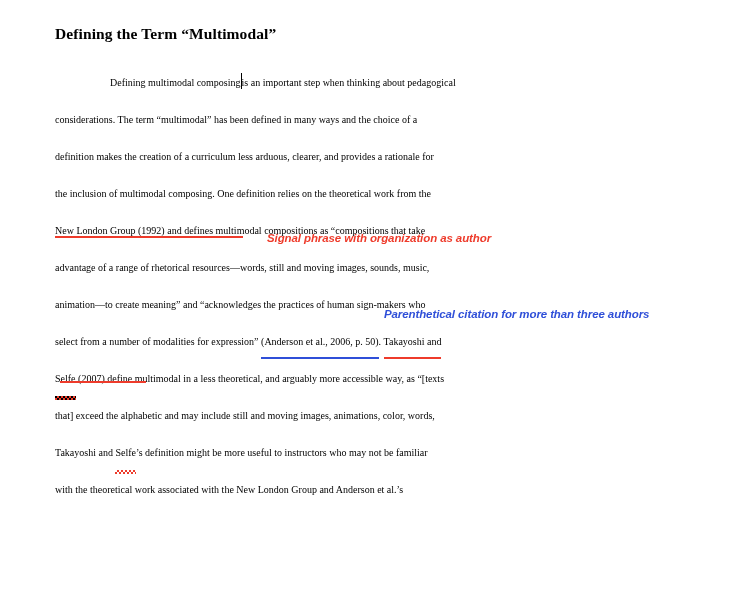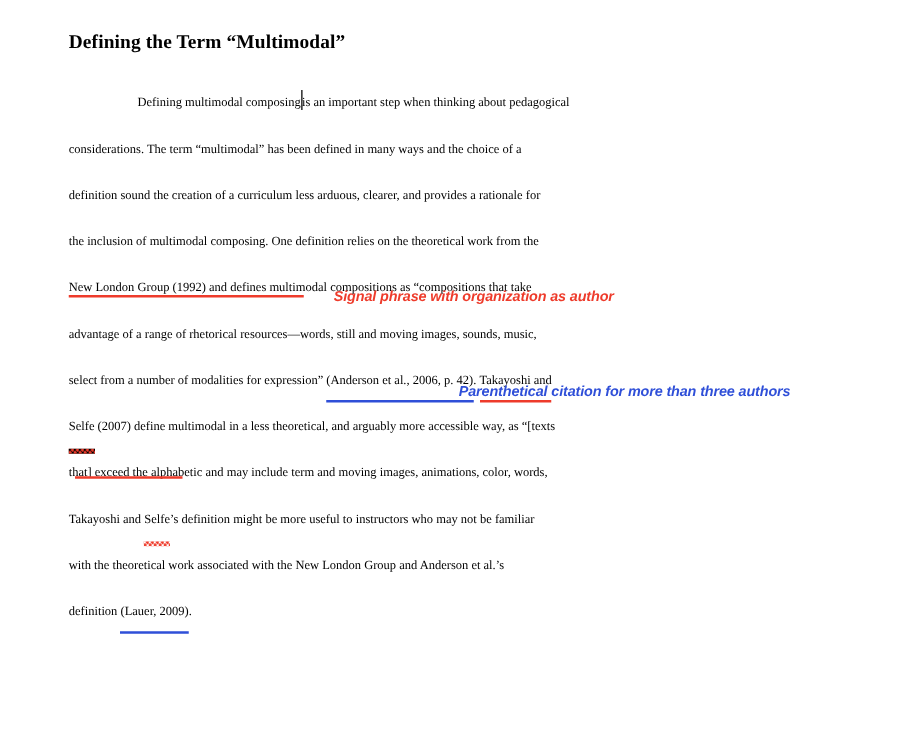--- a/index.html
+++ b/index.html
@@ -157,46 +157,46 @@
   <div class="doc">
 
     <div class="heading">Defining the Term “Multimodal”</div>
 
     <div class="para">
 
       <div class="line indent"><span>Defining multimodal composing</span><span class="caret"></span><span>is an important step when thinking about pedagogical</span></div>
 
       <div class="line"><span>considerations. The term “multimodal” has been defined in many ways and the choice of a</span></div>
 
-      <div class="line"><span>definition sound the creation of a curriculum less arduous, clearer, and provides a rationale for</span></div>
+      <div class="line"><span>definition makes the creation of a curriculum less arduous, clearer, and provides a rationale for</span></div>
 
       <div class="line"><span>the inclusion of multimodal composing. One definition relies on the theoretical work from the</span></div>
 
       <div class="line"><span>New London Group (1992) and defines multimodal compositions as “compositions that take</span></div>
 
       <div class="line"><span>advantage of a range of rhetorical resources—words, still and moving images, sounds, music,</span></div>
 
-
-      <div class="line"><span>select from a number of modalities for expression” </span><span class="u-blue">(Anderson et al., 2006, p. 42)</span><span>. </span><span class="u-red">Takayoshi and</span></div>
+      <div class="line"><span>animation—to create meaning” and “acknowledges the practices of human sign-makers who</span></div>
+
+      <div class="line"><span>select from a number of modalities for expression” </span><span class="u-blue">(Anderson et al., 2006, p. 50)</span><span>. </span><span class="u-red">Takayoshi and</span></div>
 
       <div class="line"><span class="u-black squiggle">Selfe</span><span> (2007) define multimodal in a less theoretical, and arguably more accessible way, as “[texts</span></div>
 
-      <div class="line"><span>that] exceed the alphabetic and may include term and moving images, animations, color, words,</span></div>
+      <div class="line"><span>that] exceed the alphabetic and may include still and moving images, animations, color, words,</span></div>
 
 
       <div class="line"><span>Takayoshi and </span><span class="squiggle">Selfe</span><span>’s definition might be more useful to instructors who may not be familiar</span></div>
 
       <div class="line"><span>with the theoretical work associated with the New London Group and Anderson et al.’s</span></div>
 
-      <div class="line"><span>definition </span><span class="u-blue">(Lauer, 2009)</span><span>.</span></div>
 
     </div>
   </div>
 
   <div class="stroke red" style="left:55px; top:236px; width:188px;"></div>
   <div class="annot red" style="left:267px; top:232px;">Signal phrase with organization as author</div>
 
-  <div class="annot blue" style="left:367px; top:308px;">Parenthetical citation for more than three authors</div>
+  <div class="annot blue" style="left:384px; top:308px;">Parenthetical citation for more than three authors</div>
 
   <div class="stroke red" style="left:60px; top:381px; width:86px;"></div>
 
 
 </div>
 
 </body></html>

